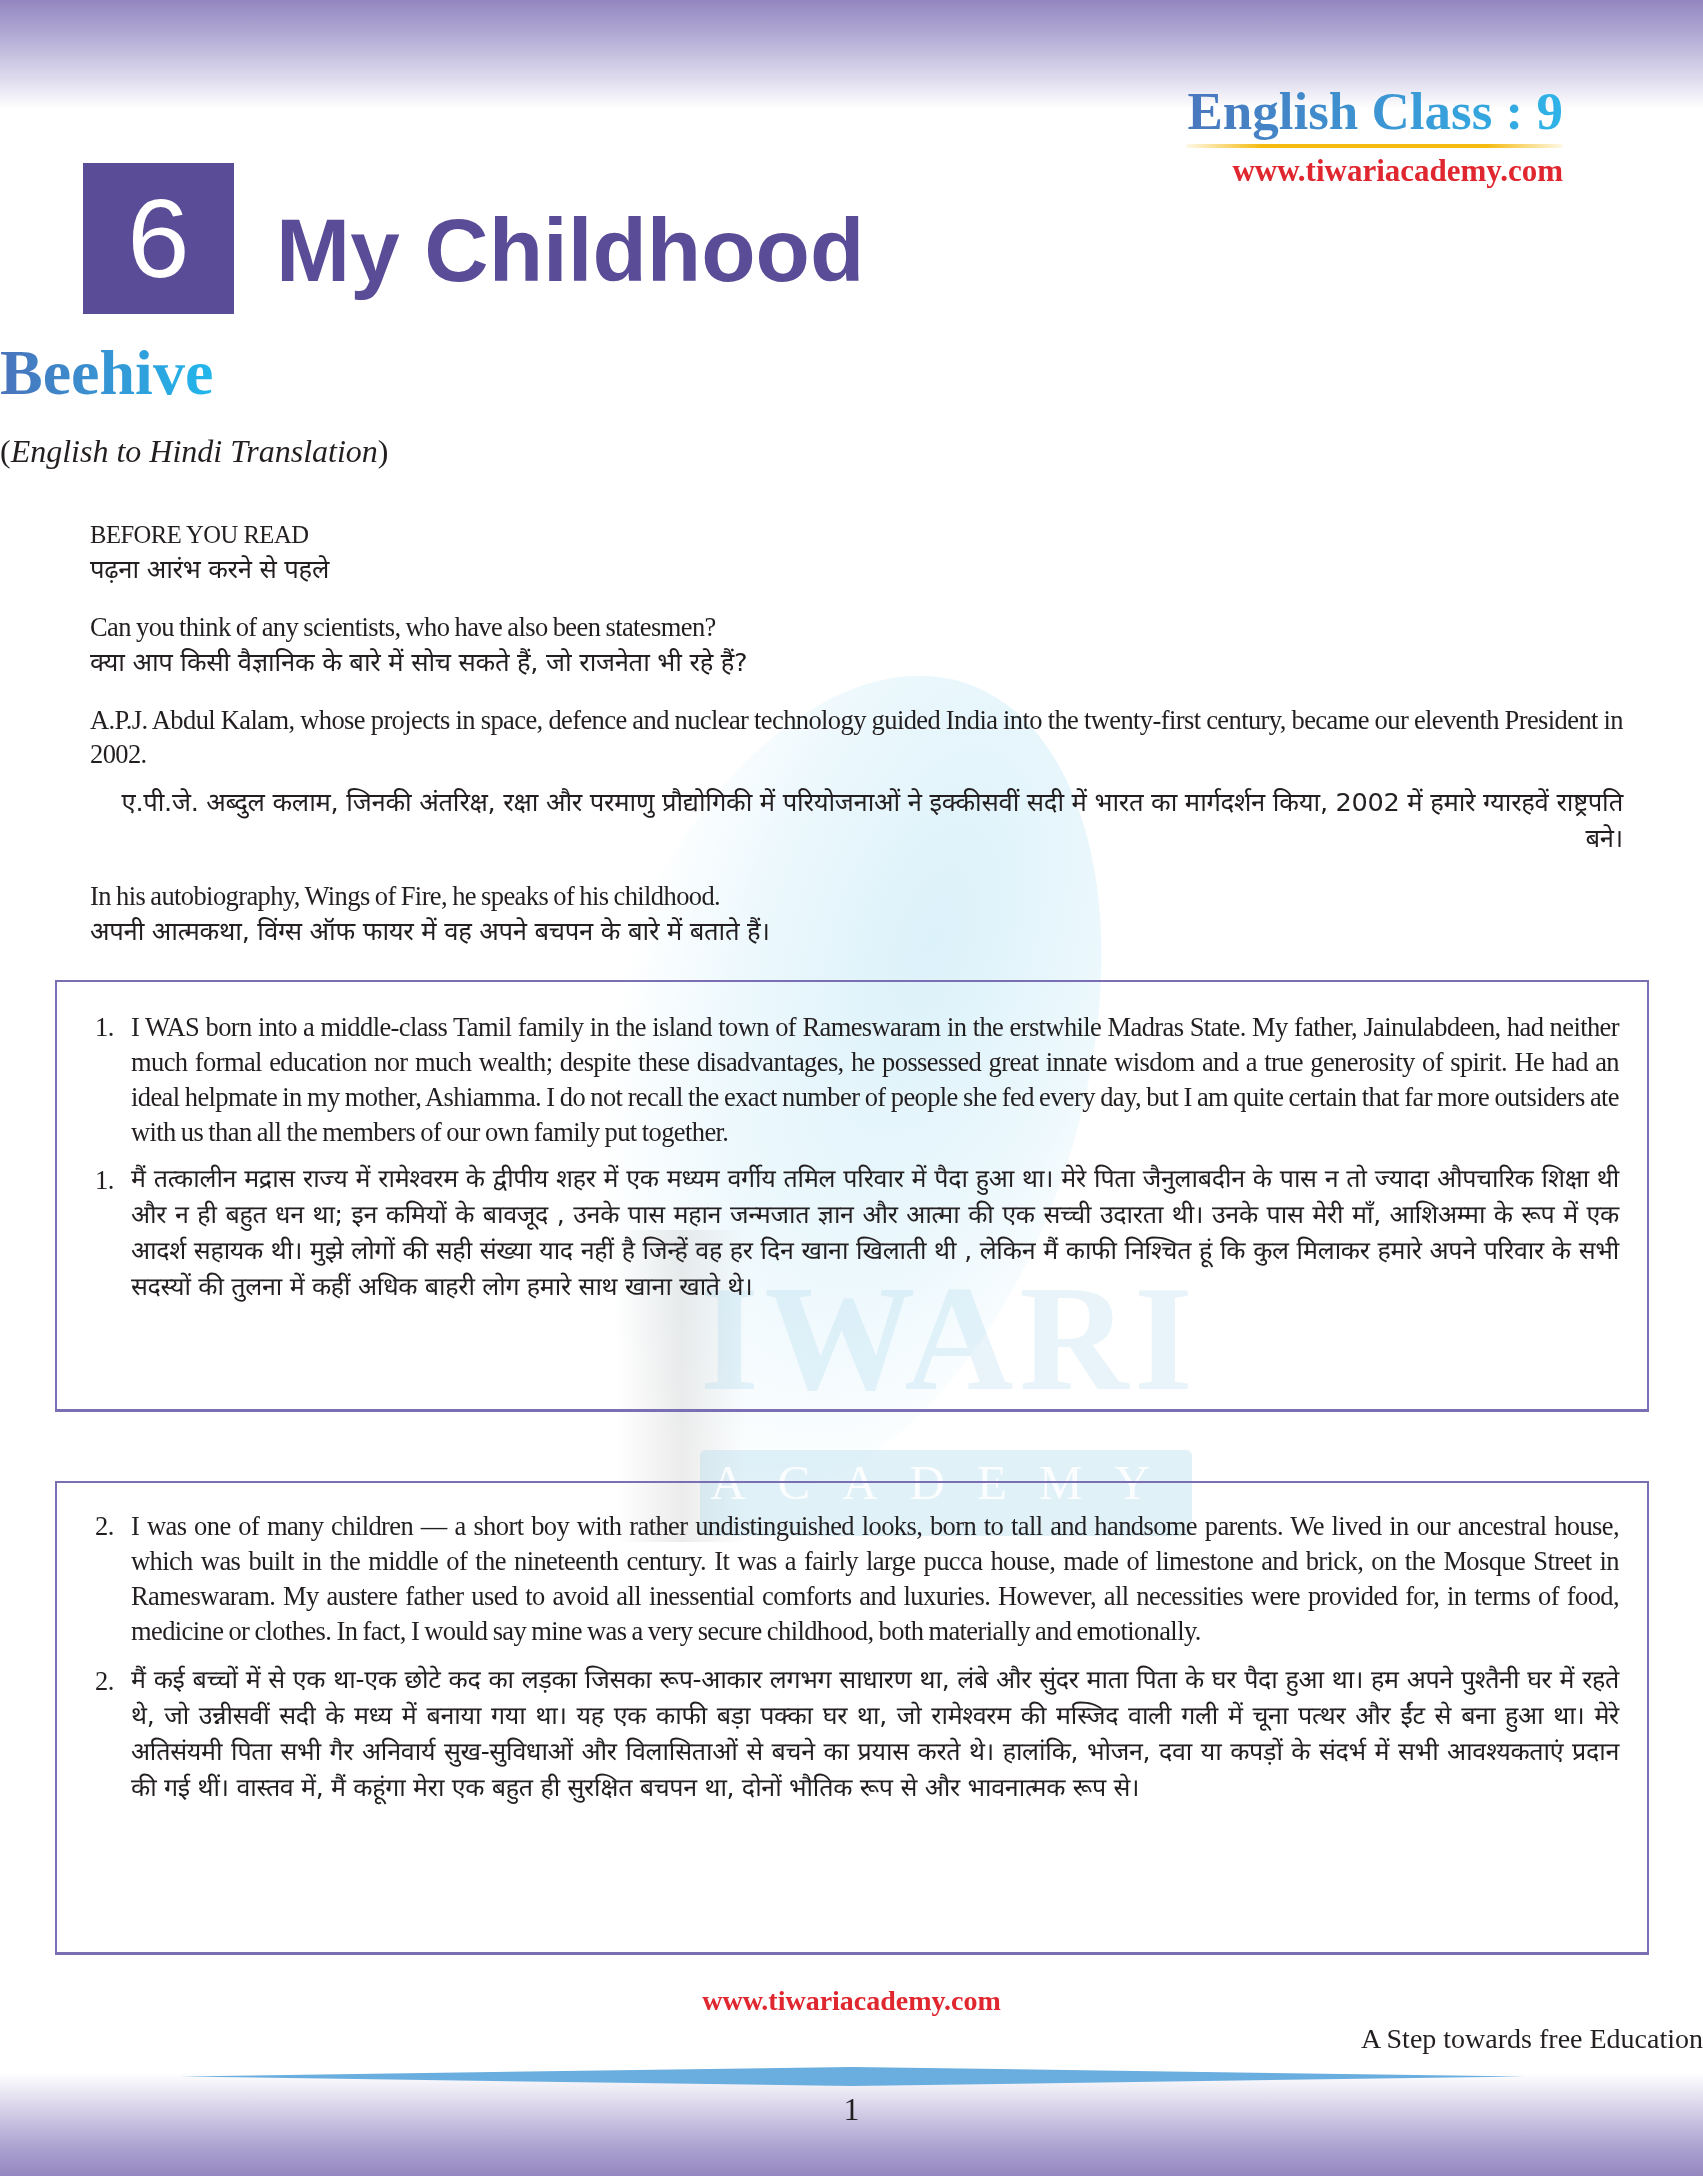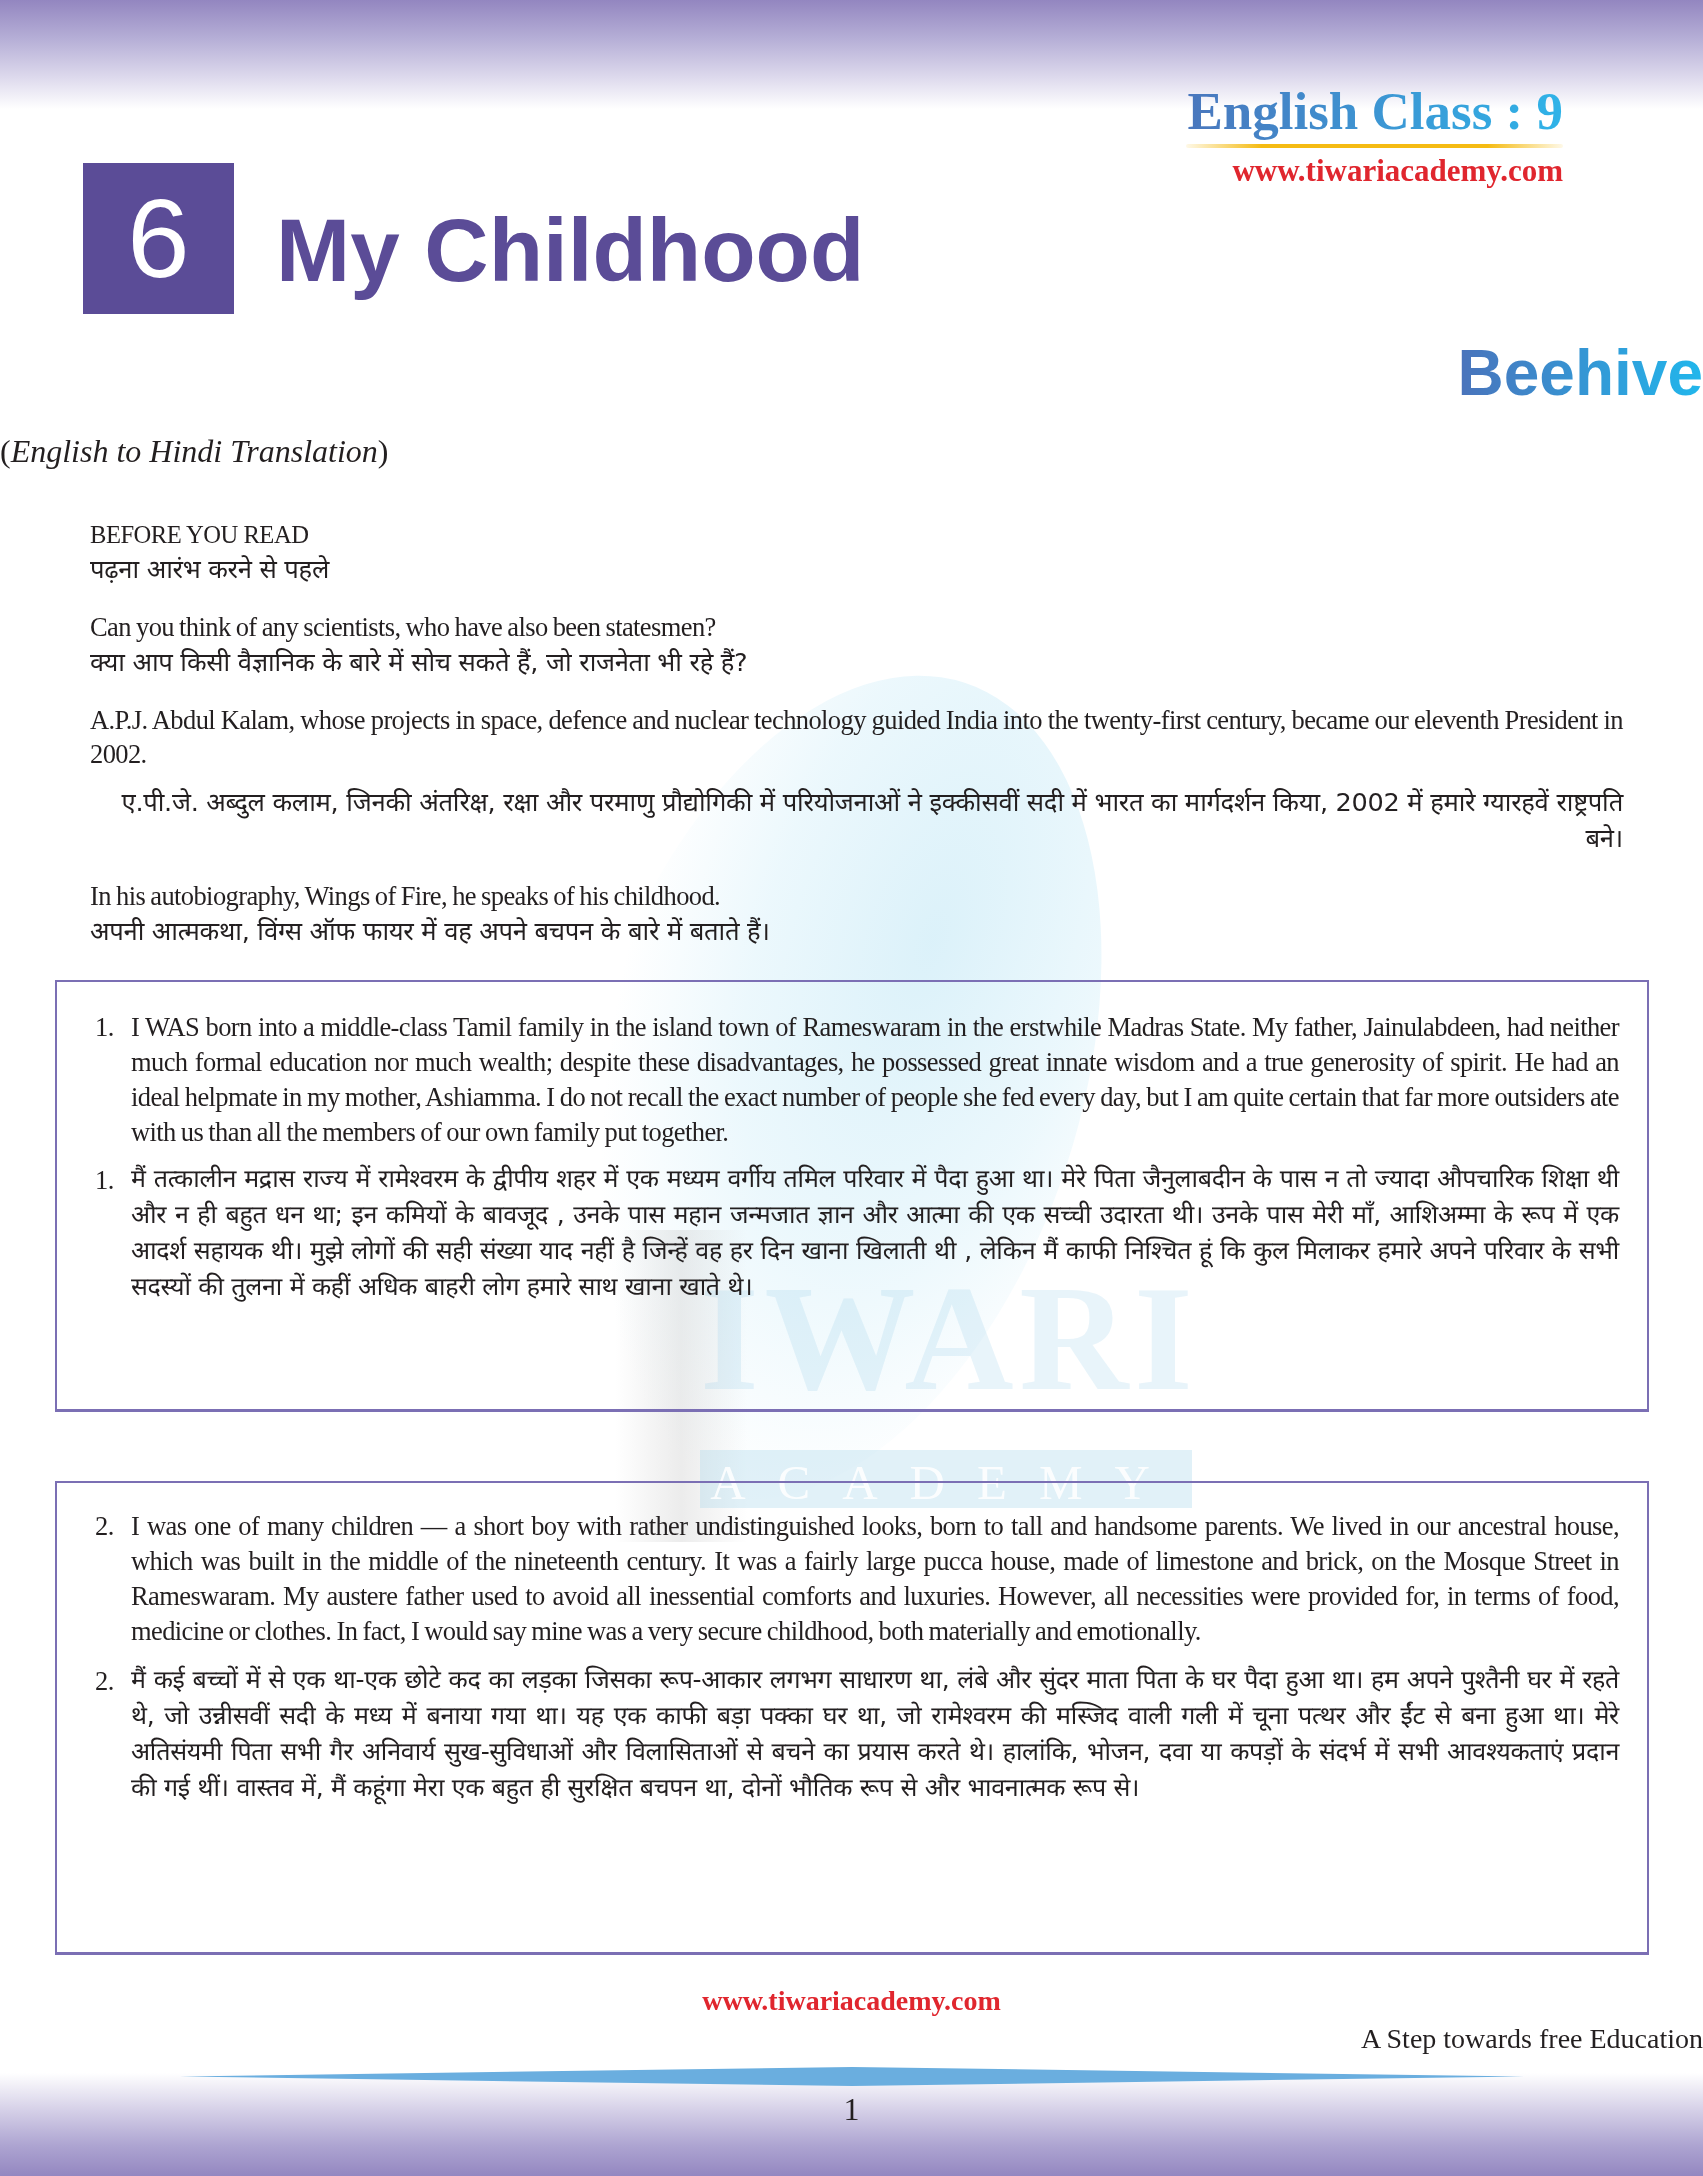--- a/index.html
+++ b/index.html
@@ -37,22 +37,22 @@
       background: #5b4c97; color: #fff; display: flex; align-items: center; justify-content: center;
       font-family: "Liberation Sans", sans-serif; font-size: 112px; line-height: 1;
     }
     .chapter-title {
       position: absolute; left: 276px; top: 206px;
       font-family: "Liberation Sans", sans-serif; font-weight: bold; font-size: 89px;
       color: #5b4c97; line-height: 1;
     }
 
     .book-title {
-      position: absolute; left: 0; width: 1703px; top: 341px; text-align: right;
-      font-family: Liberation Sans, sans-serif; font-weight: bold; font-size: 64px; line-height: 1;
+      position: absolute; left: 0; width: 1703px; top: 341px; text-align: left;
+      font-family: Liberation Serif, serif; font-weight: bold; font-size: 64px; line-height: 1;
     }
     .book-title span {
       background: linear-gradient(to right, #4a73bb, #21b7ec);
       -webkit-background-clip: text; background-clip: text; color: transparent;
     }
     .book-subtitle {
       position: absolute; left: 0; width: 1703px; top: 433px; text-align: left;
       font-family: "Liberation Serif", serif; font-size: 32px; color: #231f20;
     }
     .book-subtitle i { font-style: italic; }
@@ -67,24 +67,24 @@
     .wm-t-bar {
       left: 615px; top: 1230px; width: 132px; height: 312px;
       background: linear-gradient(to right, rgba(200,200,200,0.0), rgba(200,200,200,0.35), rgba(200,200,200,0.0));
     }
     .wm-word {
       left: 700px; top: 1263px; width: 492px; text-align: left;
       font-family: "Liberation Serif", serif; font-weight: bold; font-size: 151px; letter-spacing: 5.7px;
       color: rgba(150,205,230,0.22); line-height: 1;
     }
     .wm-academy {
-      left: 700px; top: 1450px; width: 492px; height: 58px;
+      left: 700px; top: 1450px; width: 492px; height: 86px;
       background: rgba(170,215,235,0.35);
       font-family: "Liberation Serif", serif; font-size: 49px; letter-spacing: 32px;
-      color: rgba(255,255,255,0.85); text-align: center; line-height: 66px;
+      color: rgba(255,255,255,0.85); text-align: center; line-height: 66px; border-radius: 6px;
     }
 
     
     .intro { position: absolute; left: 90px; top: 519px; width: 1533px; }
     .en { font-family: "Liberation Serif", serif; font-size: 26.5px; line-height: 34px; letter-spacing: -0.6px; word-spacing: -0.9px; }
     .hi { font-family: "DejaVu Sans", sans-serif; font-size: 25.6px; line-height: 36px; letter-spacing: -0.3px; }
     .intro .en-heading { font-family: "Liberation Serif", serif; font-size: 24.6px; line-height: 32px; letter-spacing: -0.5px; }
     .gap-s { margin-top: 23px; }
 
     .passage-box {

